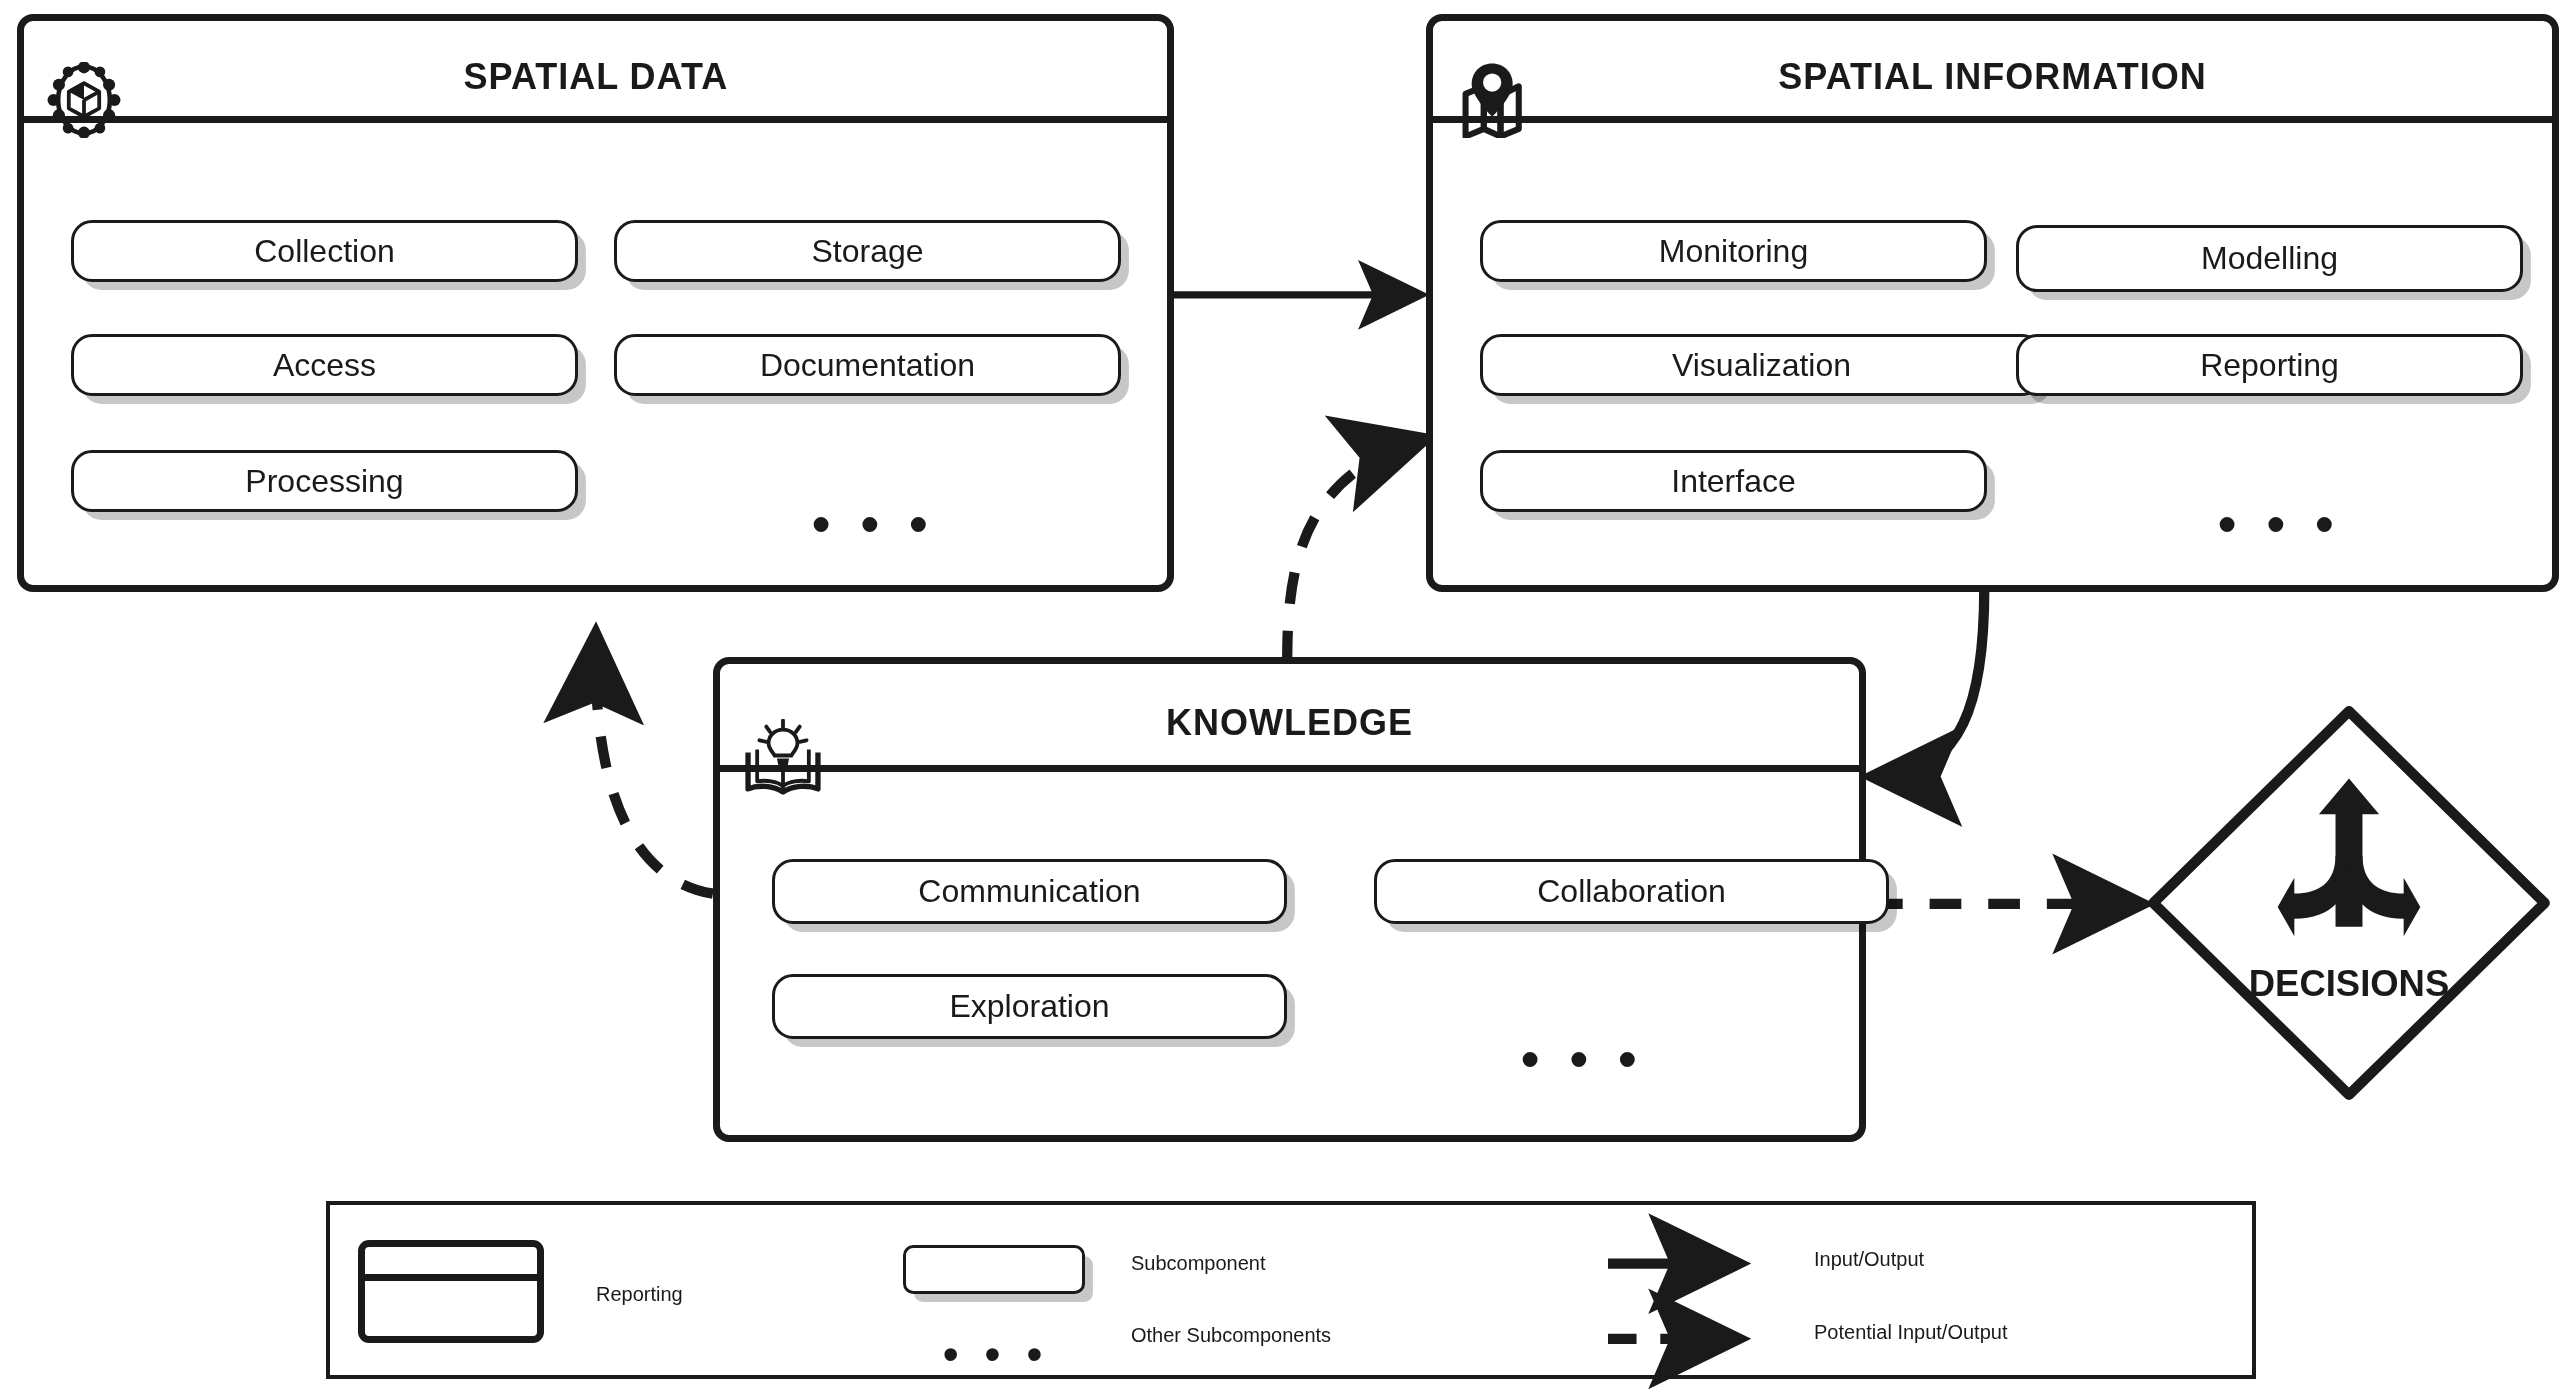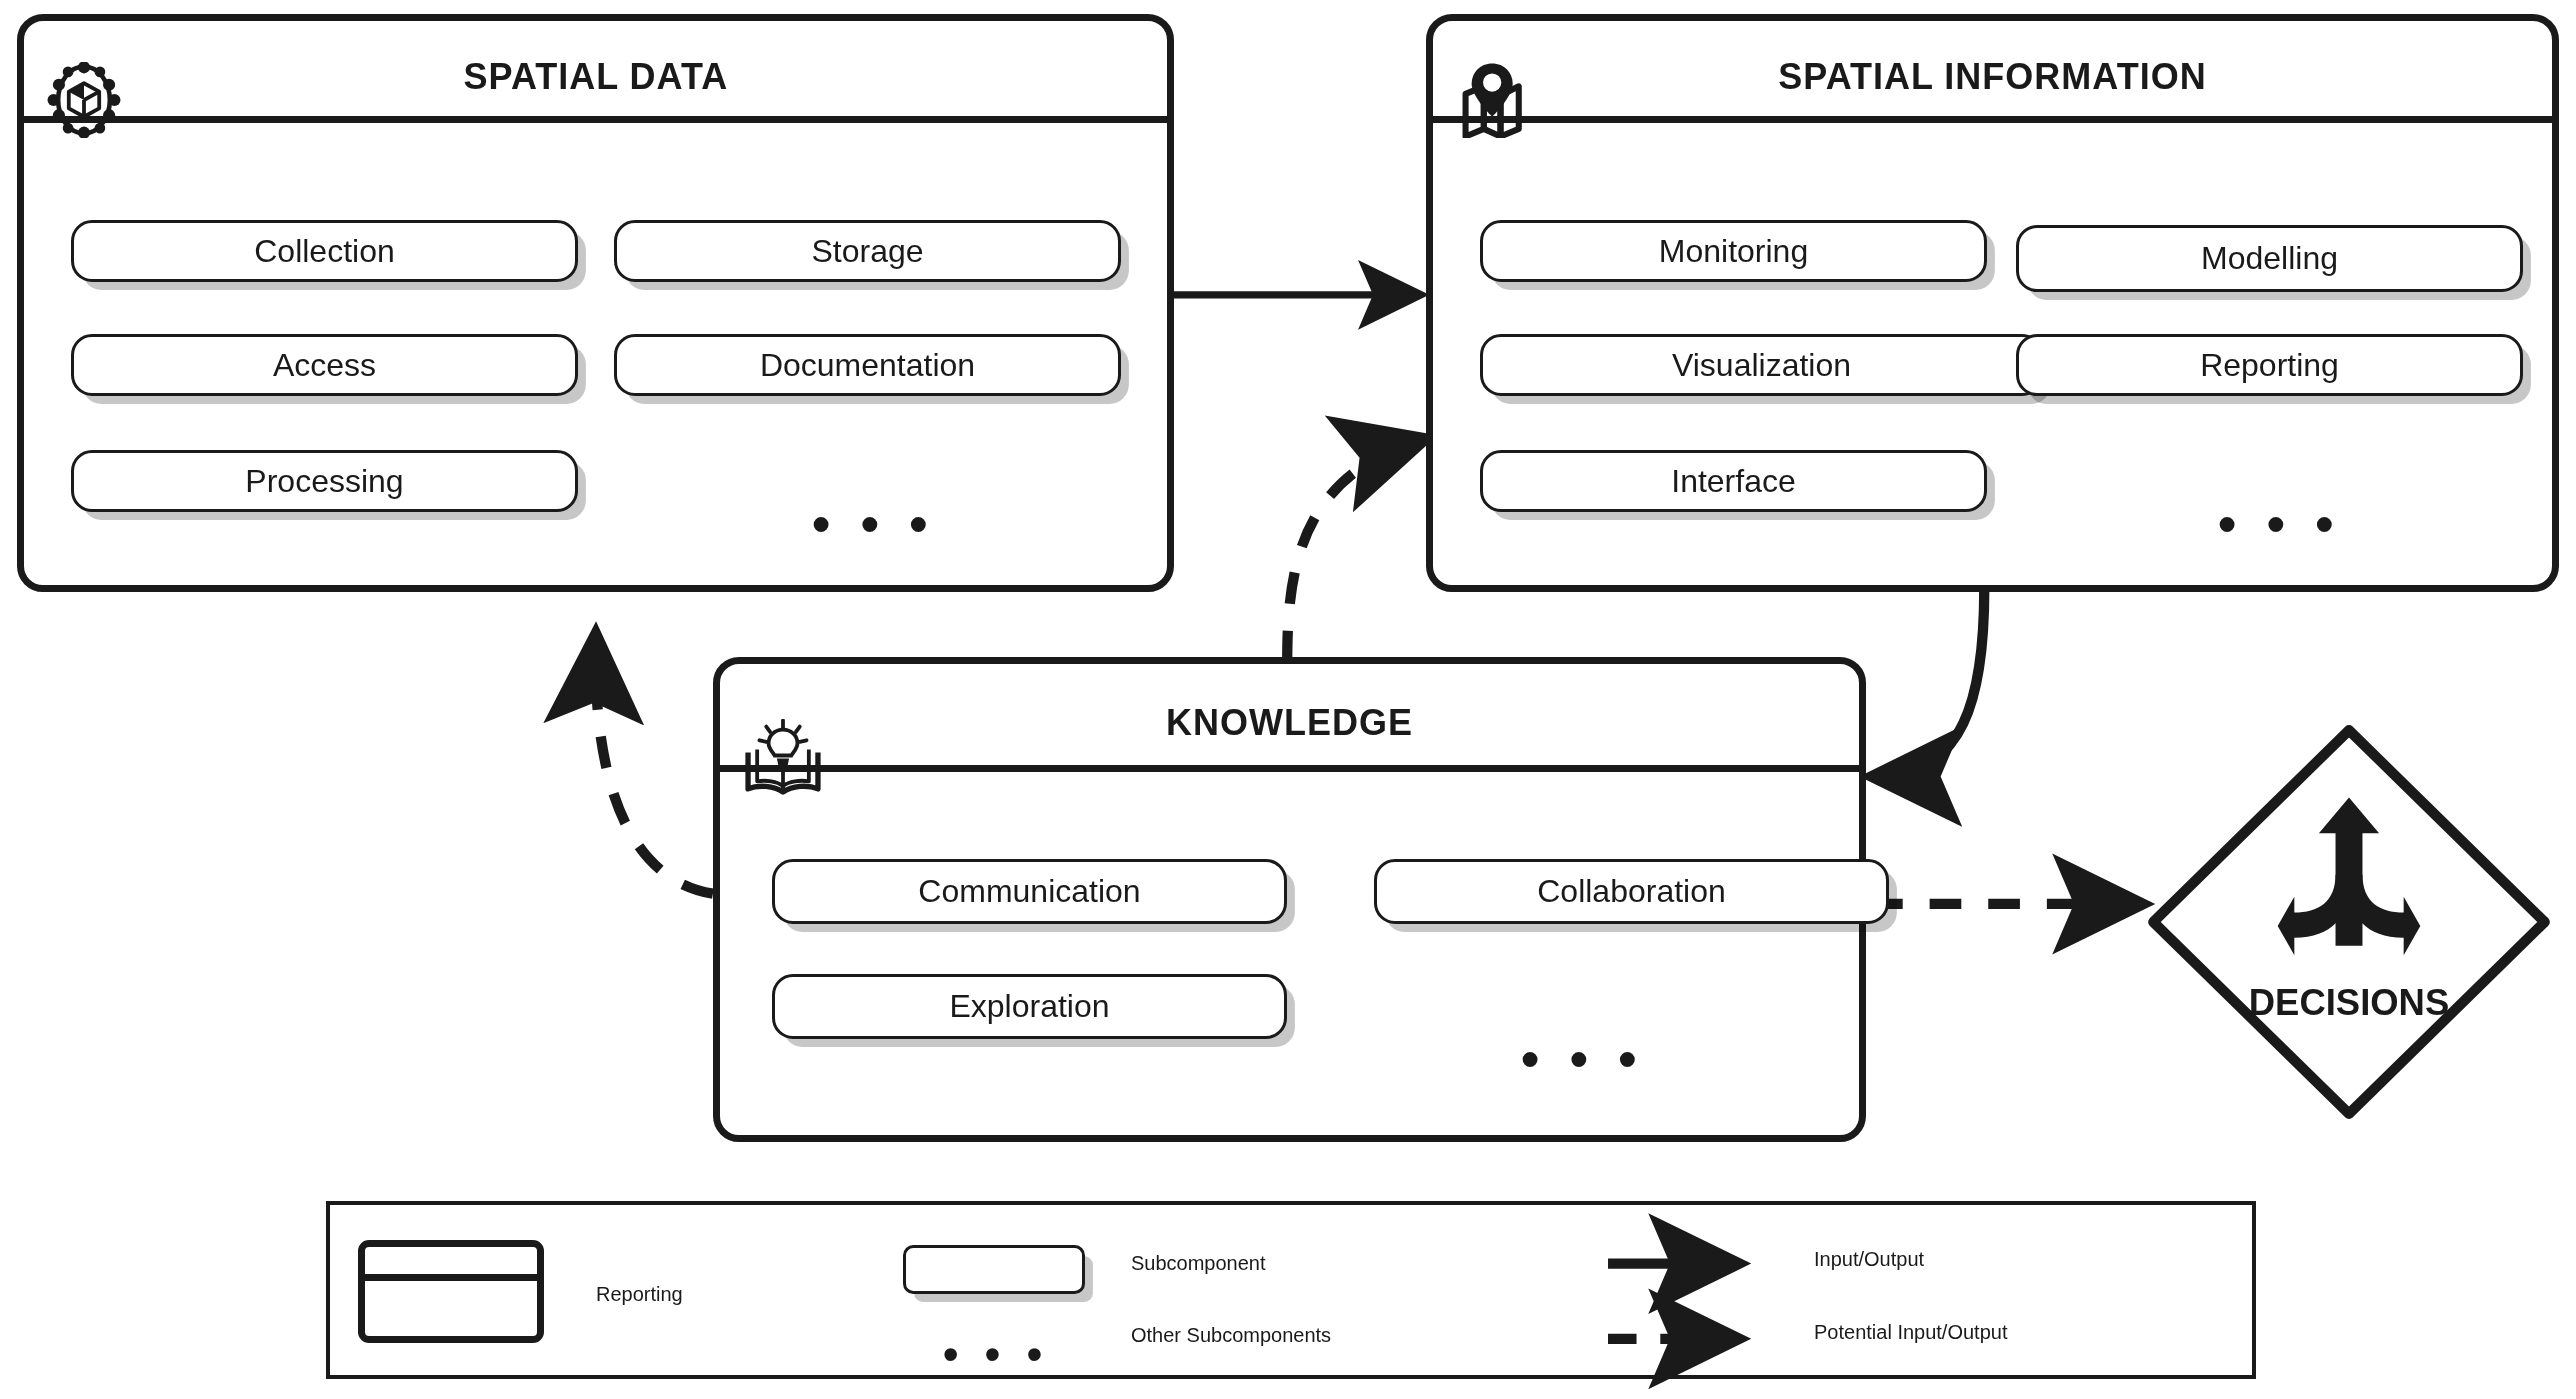--- a/index.html
+++ b/index.html
@@ -20,21 +20,21 @@
     left:0;top:0;
     width:2576px;height:1400px;
     pointer-events:none;
   }
   
   .component{
     position:absolute;
     box-sizing:border-box;
     background:#ffffff;
     border:7.1px solid #1a1a1a;
-    border-radius:26px;
+    border-radius:16px;
   }
   .component-title{
     position:absolute;
     left:0;right:0;
     text-align:center;
     font-weight:bold;
     font-size:36px;
     letter-spacing:1px;
     color:#1a1a1a;
     white-space:nowrap;
@@ -244,21 +244,21 @@
     <span>Communication</span>
   </div>
   <div class="sub" style="left:1374px;top:859px;width:515px;height:65px;">
     <span>Collaboration</span>
   </div>
   <div class="sub" style="left:772px;top:974px;width:515px;height:65px;">
     <span>Exploration</span>
   </div>
   <div class="ellipsis" style="left:1521px;top:1046px;">• • •</div>
 
-  <div id="decision-shape" style="left:2139px;top:716px;width:420px;height:412px;text-align:right;">
+  <div id="decision-shape" style="left:2139px;top:697px;width:420px;height:412px;text-align:right;">
     <svg viewBox="0 0 530 520" style="width:420px;height:412px;display:block;">
       <path d="M265,18 L512,260 L265,502 L18,260 Z" fill="#ffffff" stroke="#1a1a1a" stroke-width="13" stroke-linejoin="round"></path>
 
       <g fill="#1a1a1a">
         <path d="M265,103 L303,148 L282,148 L282,235 L248,235 L248,148 L227,148 Z"></path>
         <path d="M248,200 C248,235 226,248 196,248 L196,228 L175,265 L196,302 L196,280
                  C244,280 265,252 265,215 Z"></path>
         <path d="M282,200 C282,235 304,248 334,248 L334,228 L355,265 L334,302 L334,280
                  C286,280 265,252 265,215 Z"></path>
         <path d="M248,215 L282,215 L282,290 L248,290 Z"></path>

